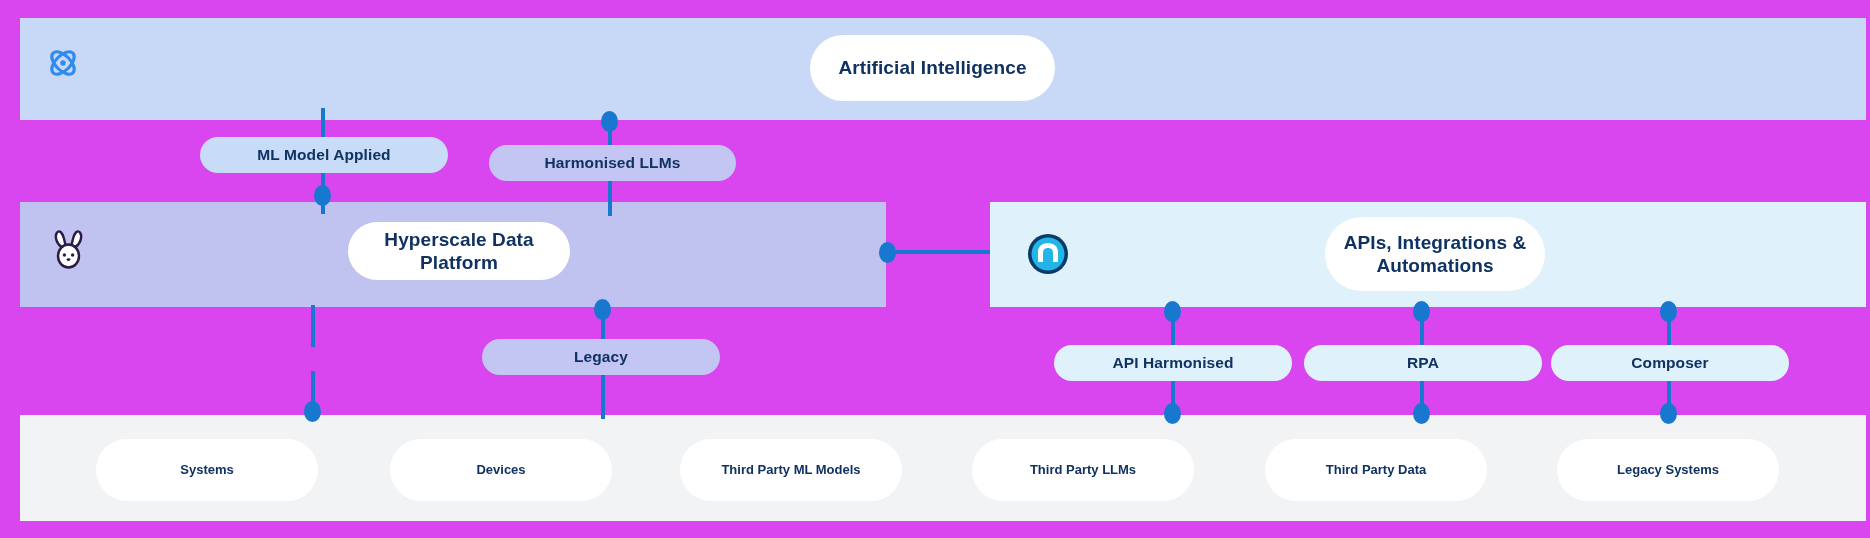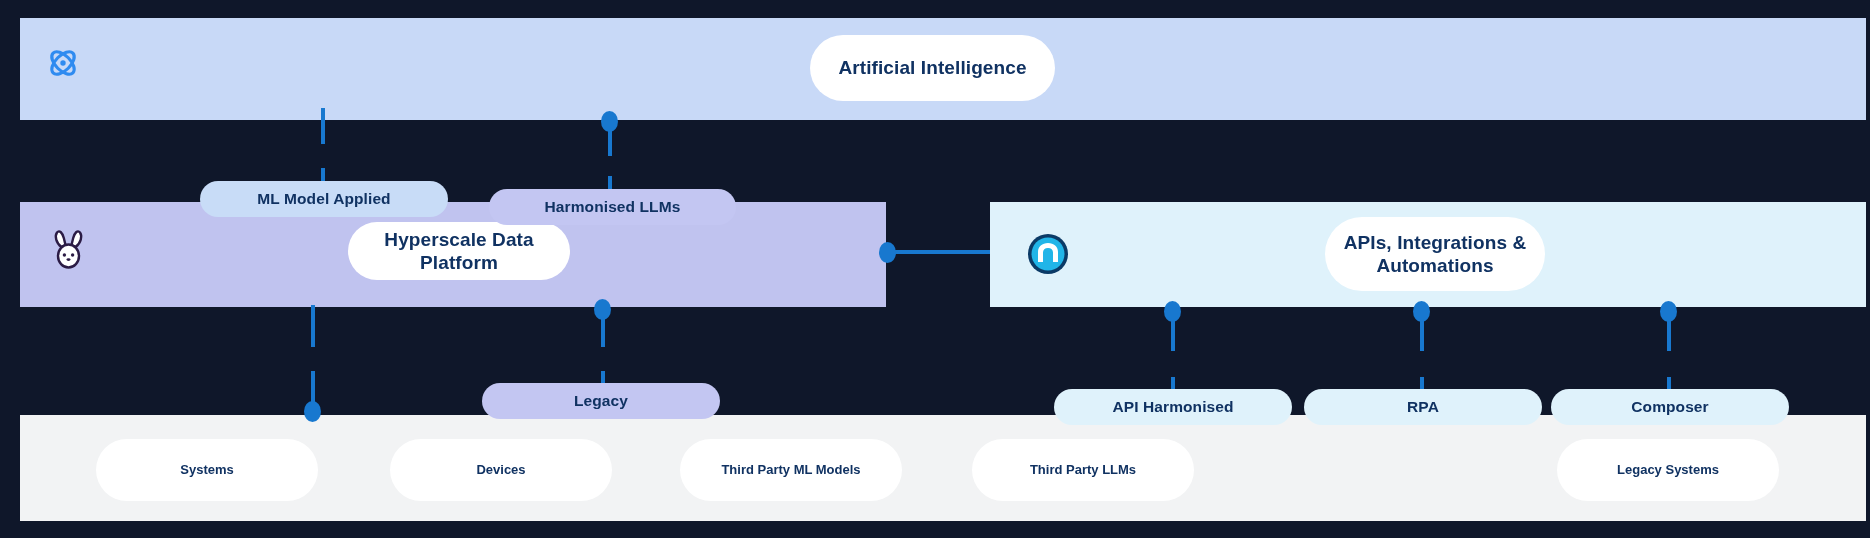--- a/index.html
+++ b/index.html
@@ -7,21 +7,21 @@
     padding: 0;
     background: #ffffff;
   }
   body {
     font-family: "Liberation Sans", sans-serif;
   }
   #stage {
     position: relative;
     width: 1870px;
     height: 538px;
-    background: #0f172a;
+    background: #d946ef;
     overflow: hidden;
   }
 
   
   .band {
     position: absolute;
     box-sizing: border-box;
   }
   .band-ai {
     left: 20px;
@@ -84,21 +84,20 @@
   }
   .pill-ai  { left: 810px;  top: 35px;  width: 245px; height: 66px; }
   .pill-hdp { left: 348px;  top: 222px; width: 222px; height: 58px; }
   .pill-apis{ left: 1325px; top: 217px; width: 220px; height: 74px; }
 
   
   .pill-chip {
     font-size: 15.5px;
     height: 36px;
     line-height: 1.1;
-    margin-top: 44px;
   }
   .chip-blue   { background: #c8dcf7; }
   .chip-purple { background: #c3c6f2; }
   .chip-cyan   { background: #dff2fb; }
 
   .chip-ml       { left: 200px;  top: 137px; width: 248px; }
   .chip-harm     { left: 489px;  top: 145px; width: 247px; }
   .chip-activ    { left: 195px;  top: 339px; width: 237px; }
   .chip-ingest   { left: 482px;  top: 339px; width: 238px; }
   .chip-apimgmt  { left: 1054px; top: 345px; width: 238px; }
@@ -243,15 +242,16 @@
   <div class="pill pill-chip chip-cyan chip-apimgmt">API Harmonised</div>
 
   <div class="pill pill-chip chip-cyan chip-rpa">RPA</div>
 
   <div class="pill pill-chip chip-cyan chip-composer">Composer</div>
 
   <div class="card card-0">Systems</div>
   <div class="card card-1">Devices</div>
   <div class="card card-3">Third Party LLMs</div>
   <div class="card card-2">Third Party ML Models</div>
+  <div class="card card-4">Third Party Data</div>
   <div class="card card-5">Legacy Systems</div>
 
 </div>
 
 </body></html>

